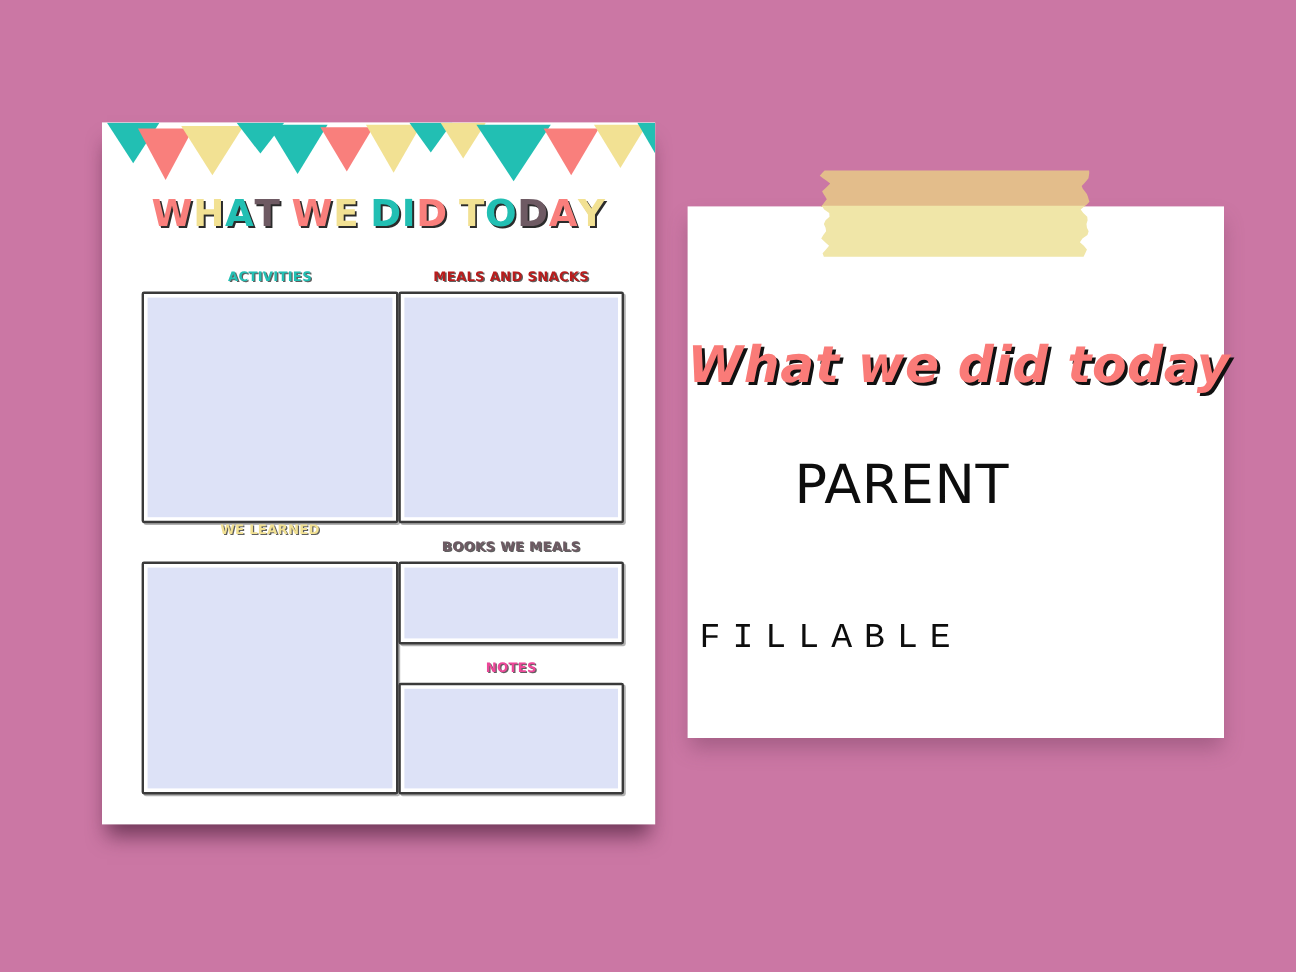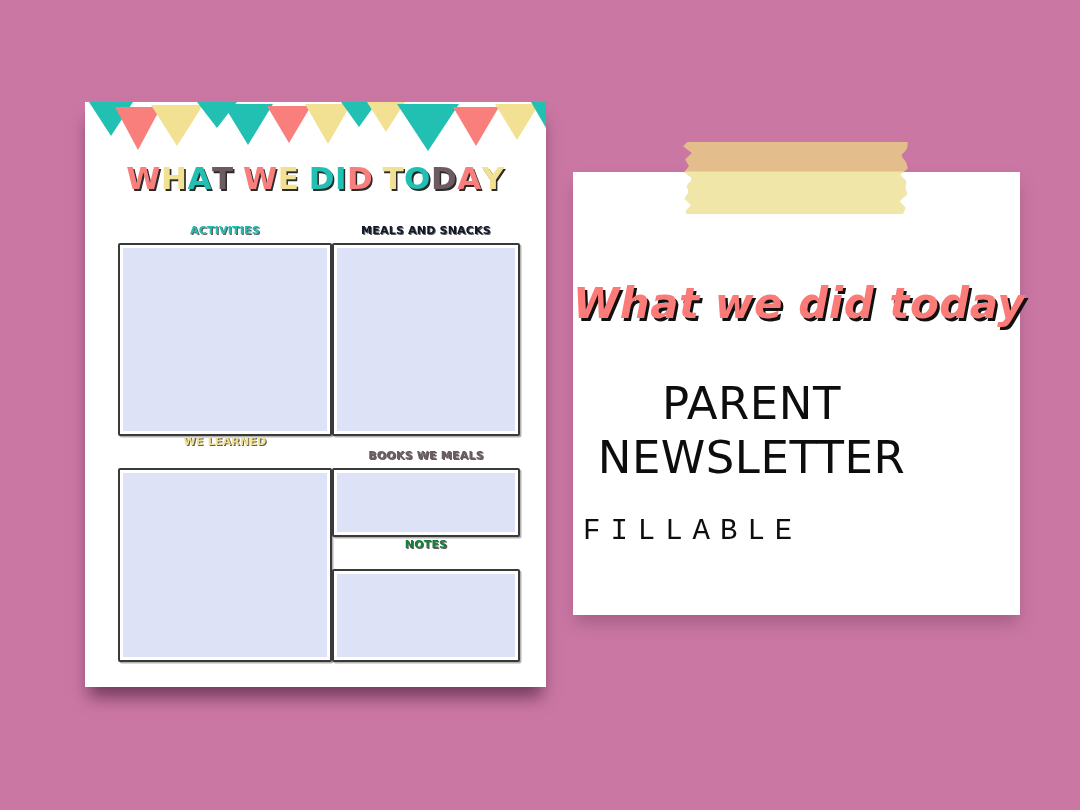--- a/index.html
+++ b/index.html
@@ -147,47 +147,46 @@
       <polygon points="446,0 476,0 461,26" fill="#22bfb3"></polygon>
     </svg>
 
   <div id="sheet-title"><span class="ltr" style="color: rgb(249, 127, 124);">W</span><span class="ltr" style="color: rgb(242, 225, 147);">H</span><span class="ltr" style="color: rgb(34, 191, 179);">A</span><span class="ltr" style="color: rgb(110, 90, 99);">T</span><span class="sp"></span><span class="ltr" style="color: rgb(249, 127, 124);">W</span><span class="ltr" style="color: rgb(242, 225, 147);">E</span><span class="sp"></span><span class="ltr" style="color: rgb(34, 191, 179);">D</span><span class="ltr" style="color: rgb(34, 191, 179);">I</span><span class="ltr" style="color: rgb(249, 127, 124);">D</span><span class="sp"></span><span class="ltr" style="color: rgb(242, 225, 147);">T</span><span class="ltr" style="color: rgb(34, 191, 179);">O</span><span class="ltr" style="color: rgb(110, 90, 99);">D</span><span class="ltr" style="color: rgb(249, 127, 124);">A</span><span class="ltr" style="color: rgb(242, 225, 147);">Y</span></div>
 
   <div id="sections-layer">
       <div class="sec-label" style="left: 32px; top: 122px; width: 216px; color: rgb(34, 191, 179);">ACTIVITIES</div>
       <div class="field-box" style="left: 33px; top: 141px; width: 214px; height: 193px;">
         <div class="fill" style="background: rgb(221, 226, 247);"></div>
       </div>
-      <div class="sec-label" style="left: 241px; top: 122px; width: 200px; color: #0f172a;">MEALS AND SNACKS</div>
+      <div class="sec-label" style="left: 241px; top: 122px; width: 200px; color: #b91c1c;">MEALS AND SNACKS</div>
       <div class="field-box" style="left: 247px; top: 141px; width: 188px; height: 193px;">
         <div class="fill" style="background: rgb(221, 226, 247);"></div>
       </div>
       <div class="sec-label" style="left: 32px; top: 333px; width: 216px; color: rgb(242, 225, 147);">WE LEARNED</div>
       <div class="field-box" style="left: 33px; top: 366px; width: 214px; height: 194px;">
         <div class="fill" style="background: rgb(221, 226, 247);"></div>
       </div>
       <div class="sec-label" style="left: 241px; top: 347px; width: 200px; color: rgb(110, 90, 99);">BOOKS WE MEALS</div>
       <div class="field-box" style="left: 247px; top: 366px; width: 188px; height: 69px;">
         <div class="fill" style="background: rgb(221, 226, 247);"></div>
       </div>
-      <div class="sec-label" style="left: 241px; top: 436px; width: 200px; color: #15803d;">NOTES</div>
+      <div class="sec-label" style="left: 241px; top: 448px; width: 200px; color: #ec4899;">NOTES</div>
       <div class="field-box" style="left: 247px; top: 467px; width: 188px; height: 93px;">
         <div class="fill" style="background: rgb(221, 226, 247);"></div>
       </div>
     </div>
 
 </div>
 
 <div id="right-card">
 
   <div id="script-title">What we did today</div>
 
   <div id="newsletter-heading">
     <span class="line">PARENT</span>
-    <span class="line">NEWSLETTER</span>
   </div>
 
   <div id="fillable-label">FILLABLE</div>
 
 </div>
 
 <svg id="tape" viewBox="0 0 228 78" preserveAspectRatio="none">
     <polygon points="5.15,2.00 3.14,4.18 1.13,6.36 3.82,8.54 6.84,10.71 9.85,12.89 7.77,15.07 5.42,17.25 3.08,19.43 4.30,21.61 5.64,23.79 6.98,25.96 5.35,28.14 3.68,30.32 2.00,32.50 221.08,32.50 223.76,30.32 225.89,28.14 225.22,25.96 224.55,23.79 223.70,21.61 222.02,19.43 220.35,17.25 219.40,15.07 221.41,12.89 223.42,10.71 225.07,8.54 225.41,6.36 225.74,4.18 225.62,2.00" fill="#e3bd8b"></polygon>
     <polygon points="2.77,31.50 4.82,34.54 9.02,37.57 9.27,40.61 6.00,43.64 4.54,46.68 5.95,49.71 6.42,52.75 4.09,55.79 2.35,58.82 5.62,61.86 8.88,64.89 6.30,67.93 3.49,70.96 4.54,74.00 221.00,74.00 222.40,70.96 223.80,67.93 221.19,64.89 217.92,61.86 220.02,58.82 224.22,55.79 225.19,52.75 223.79,49.71 223.41,46.68 224.34,43.64 224.04,40.61 220.77,37.57 218.57,34.54 222.31,31.50" fill="#f0e6a8"></polygon>
   </svg>

